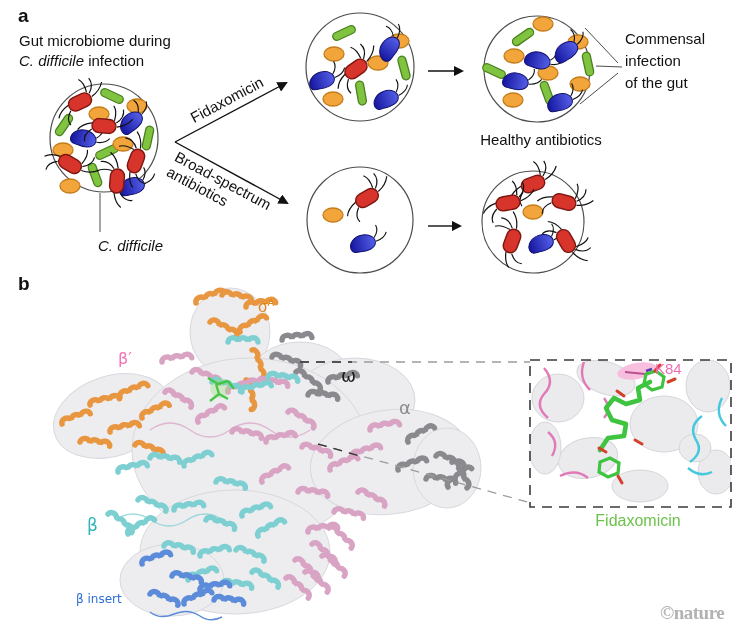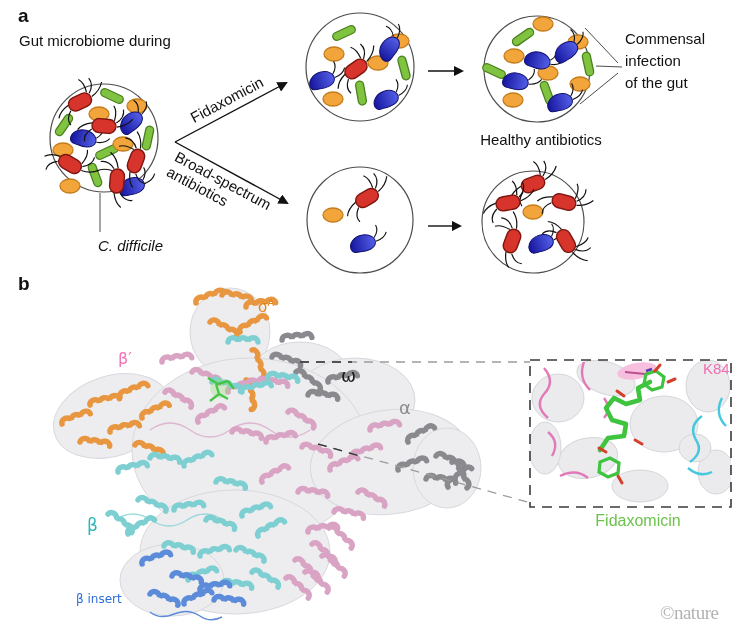--- a/index.html
+++ b/index.html
@@ -12,24 +12,24 @@
   .it{font-style:italic;}
   .rot-up{transform:rotate(-28deg);transform-origin:left top;}
   .rot-dn{transform:rotate(28deg);transform-origin:left top;line-height:17px;}
   .lbl-sigma{color:var(--sigma_orange);font-size:16px;font-family:Liberation Mono, monospace;}
   .lbl-sigma sup{font-size:11px;}
   .lbl-bprime{color:var(--beta_prime_pink);font-size:16px;font-family:"DejaVu Sans","Liberation Sans",sans-serif;}
   .lbl-omega{color:var(--omega_black);font-size:18px;font-family:"DejaVu Sans","Liberation Sans",sans-serif;}
   .lbl-alpha{color:var(--alpha_gray);font-size:18px;font-family:"DejaVu Sans","Liberation Sans",sans-serif;}
   .lbl-beta{color:var(--beta_teal);font-size:17px;font-family:"DejaVu Sans","Liberation Sans",sans-serif;}
   .lbl-binsert{color:var(--insert_blue);font-size:12px;font-family:"DejaVu Sans","Liberation Sans",sans-serif;}
-  .lbl-k84{color:var(--k84_pink);font-size:15px;margin-left:48px;}
+  .lbl-k84{color:var(--k84_pink);font-size:15px;}
   .lbl-fdx{color:var(--fidaxomicin_green);font-size:16px;}
   .watermark{position:absolute;left:660px;top:602px;font-family:"Liberation Serif",serif;
-             font-weight:400;font-size:19px;color:var(--watermark_gray);letter-spacing:-0.5px;}
+             font-weight:700;font-size:19px;color:var(--watermark_gray);letter-spacing:-0.5px;}
 </style>
 </head>
 <body>
 
 <div class="canvas">
 
 <svg width="752" height="635" viewBox="0 0 752 635">
   <defs>
     <linearGradient id="gblue" x1="0" y1="0" x2="1" y2="0">
       <stop offset="0" stop-color="var(--blue_dark)"></stop>
@@ -309,20 +309,21 @@
       </g>
     </g>
   </g>
   <rect x="530" y="360" width="201" height="147" fill="none" stroke="#3a3a3a" stroke-width="1.6" stroke-dasharray="10 7"></rect>
 </svg>
 
 <div class="lbl panel-letter" style="left:18px;top:6px">a</div>
 
 <div class="lbl" style="left:19px;top:31px">
   <div>Gut microbiome during</div>
+  <div><span class="it">C. difficile</span><span> infection</span></div>
 </div>
 
 <div class="lbl rot-up" style="left:187px;top:110px">Fidaxomicin</div>
 
 <div class="lbl rot-dn" style="left:180px;top:148px">
   <div>Broad-spectrum</div>
   <div>antibiotics</div>
 </div>
 
 <div class="lbl center it" style="left:88px;top:236px;width:85px">C. difficile</div>

